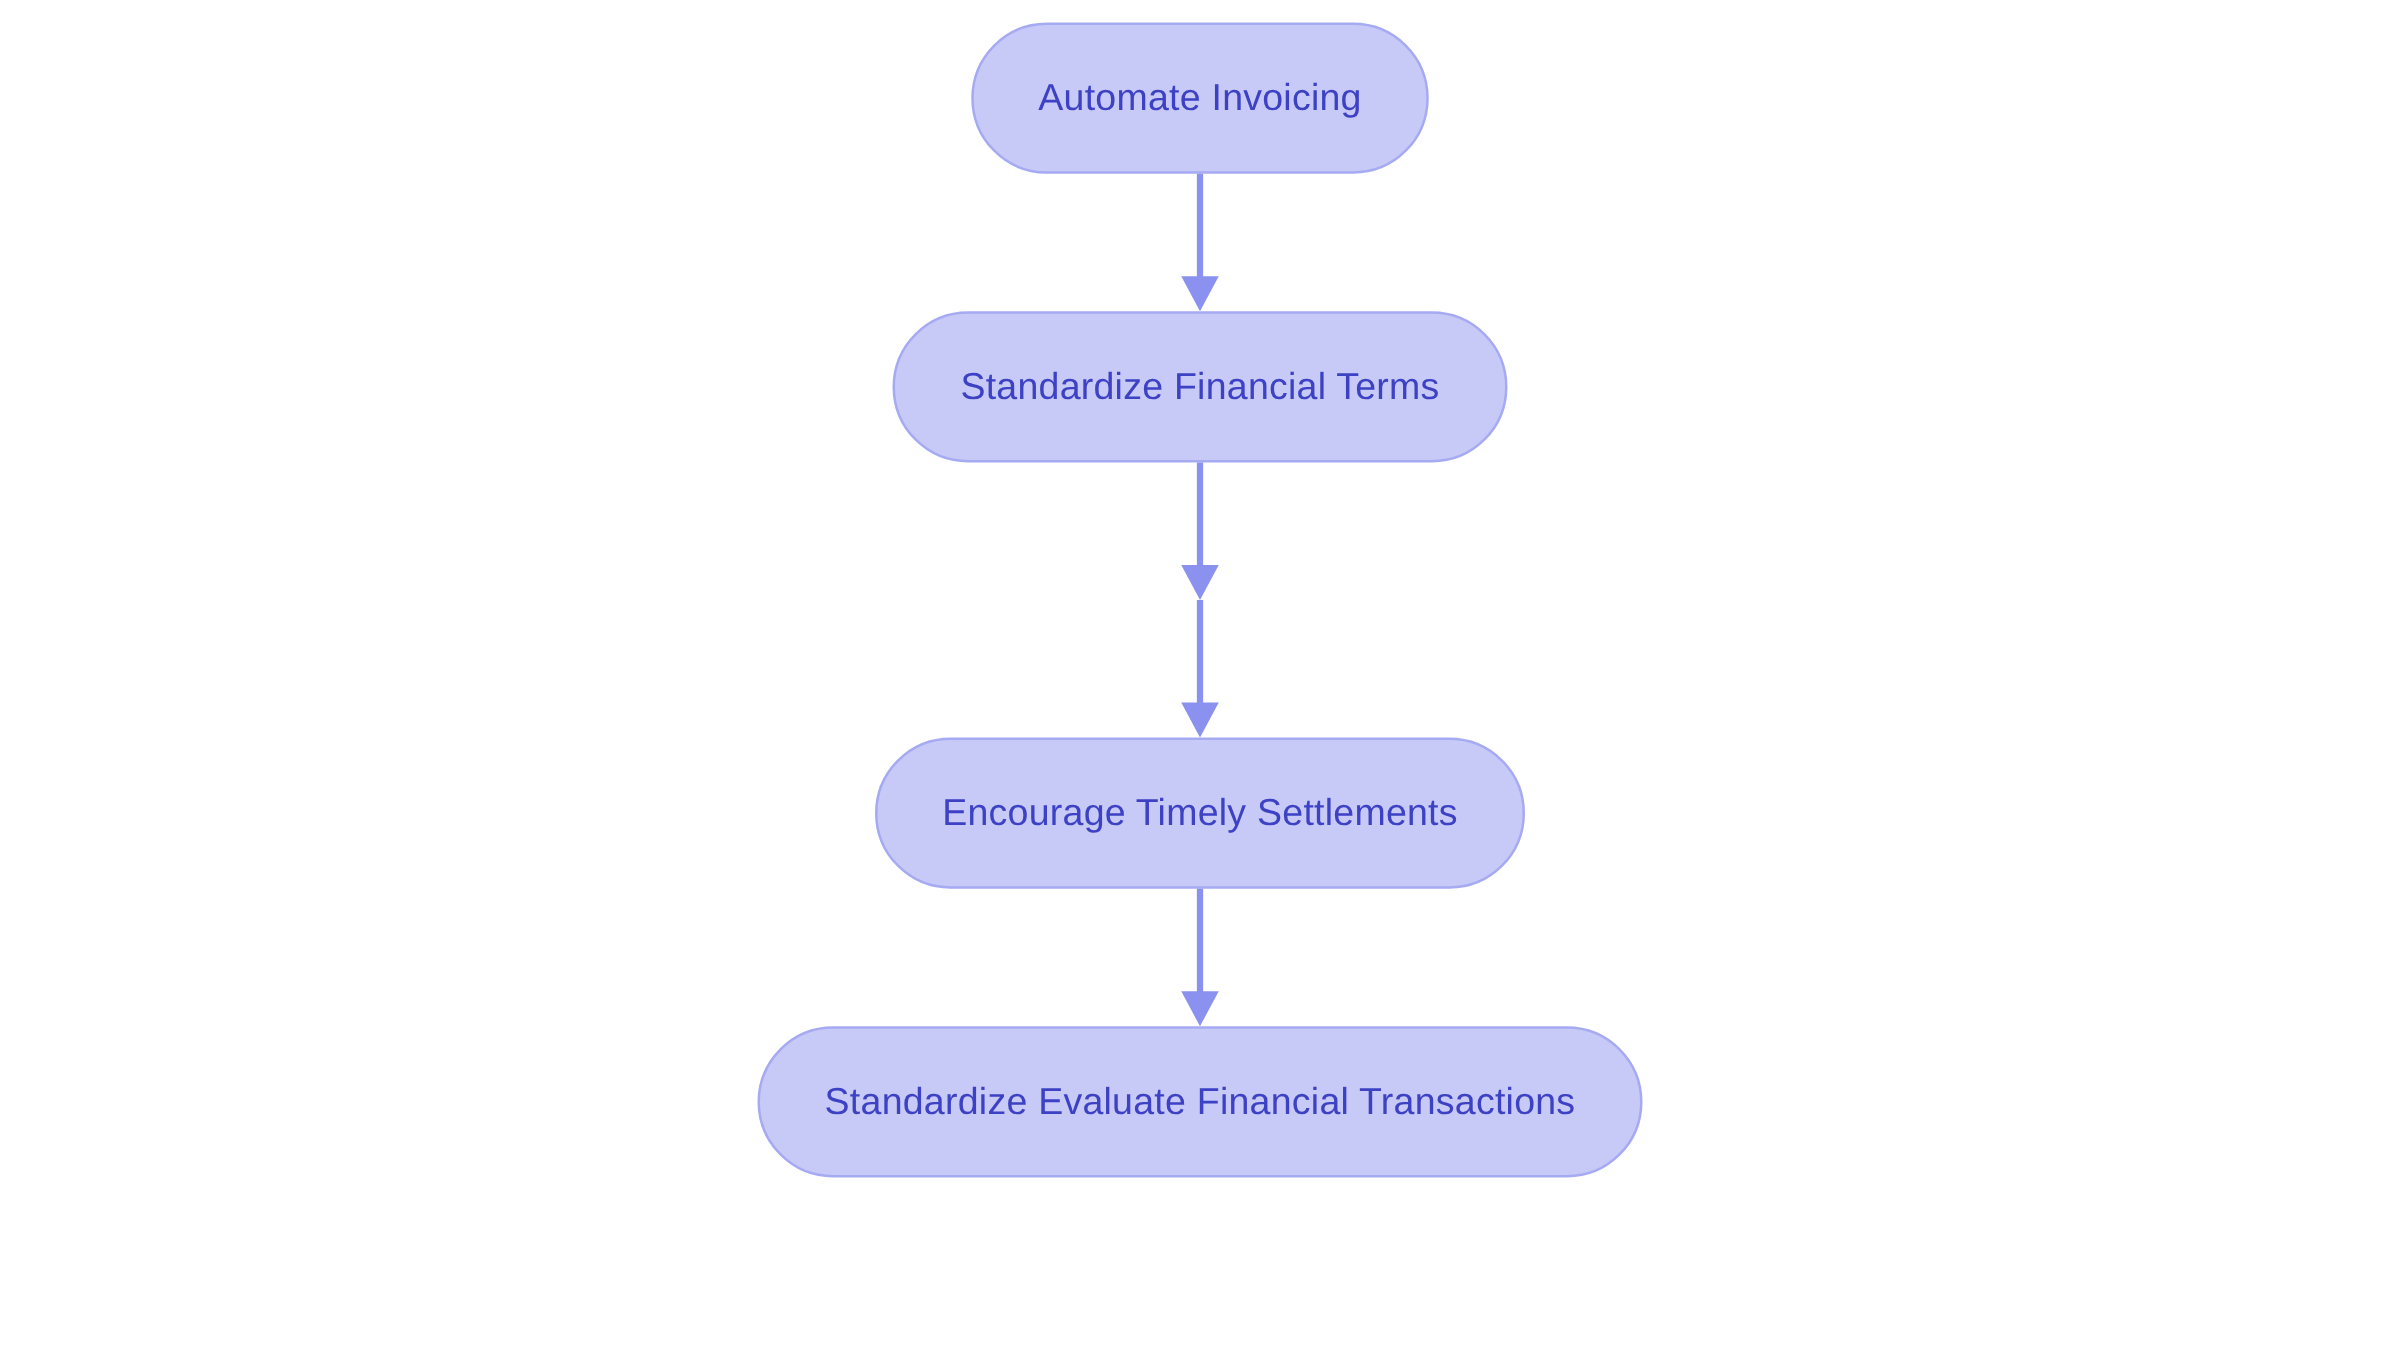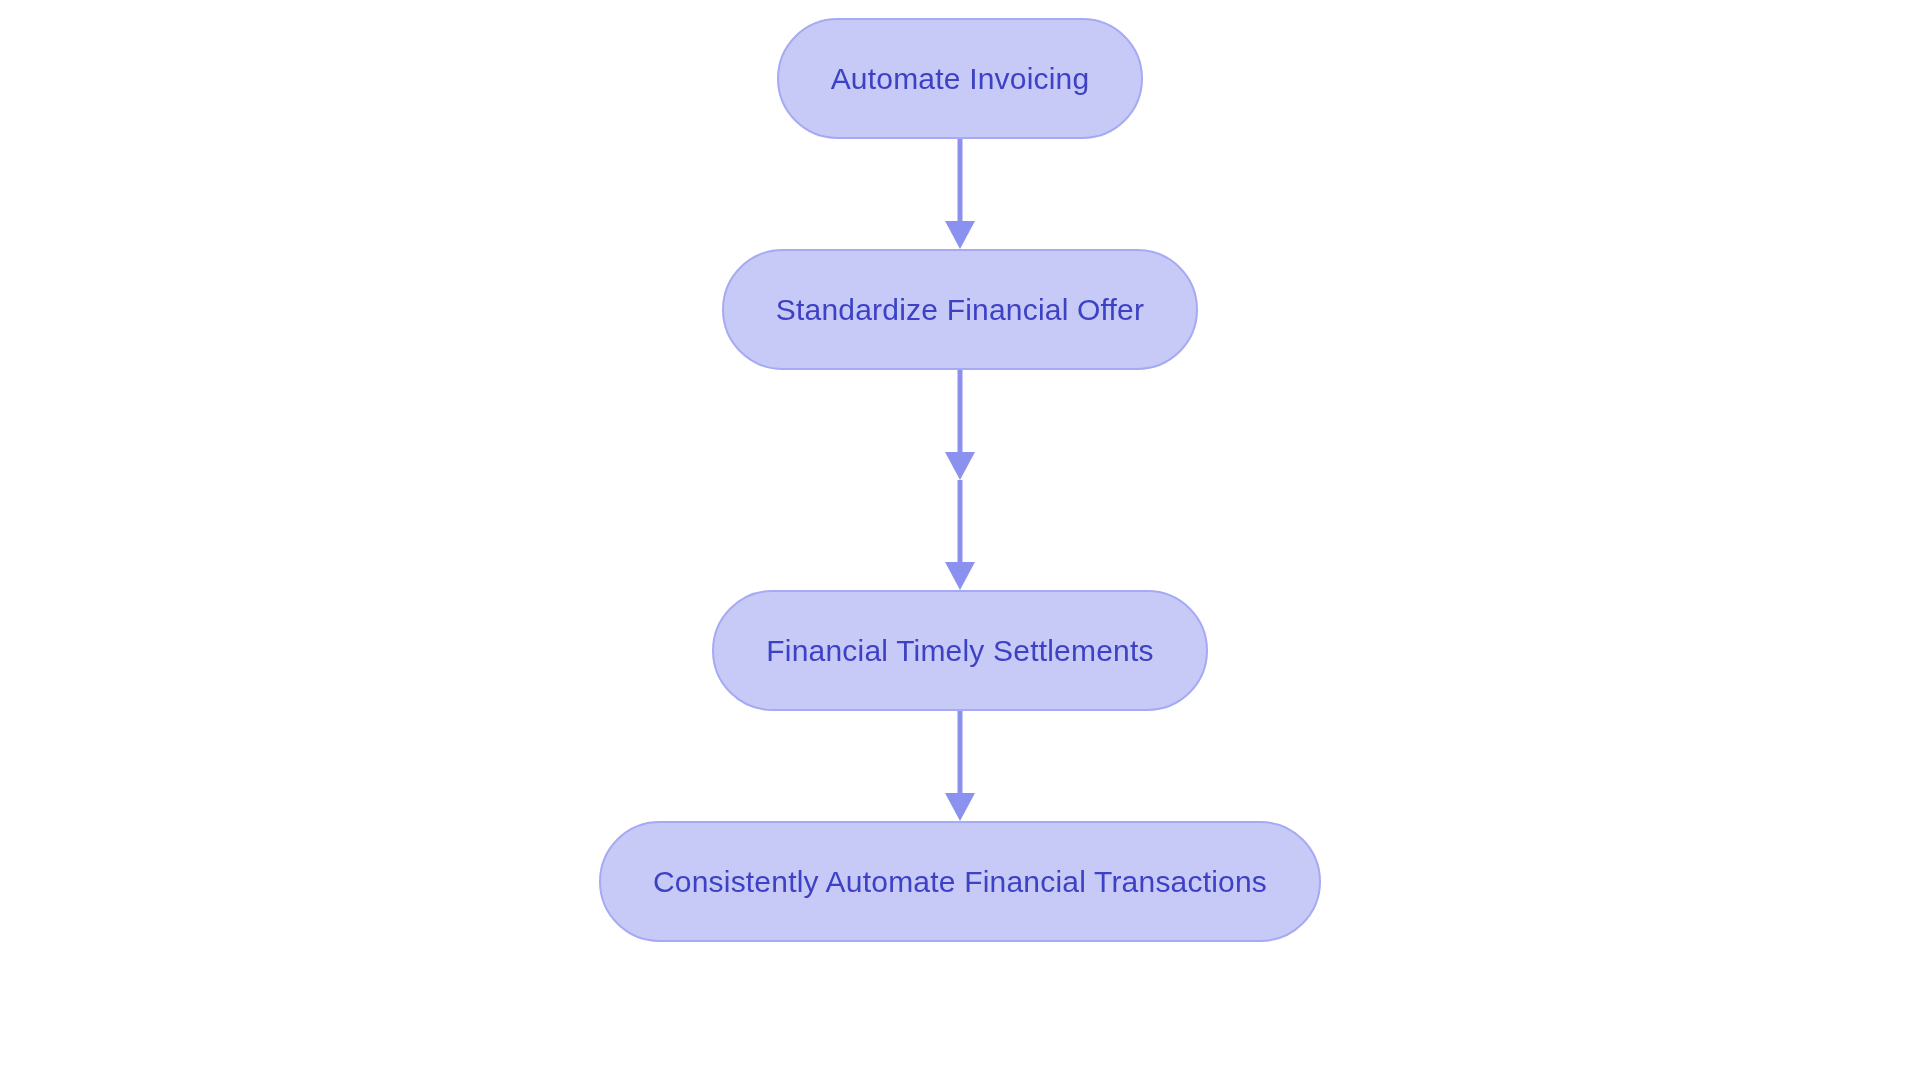--- a/index.html
+++ b/index.html
@@ -75,40 +75,40 @@
   <div class="node">
     <span>Automate Invoicing</span>
   </div>
 
   <div class="connector">
     <div class="line"></div>
     <div class="head"></div>
   </div>
 
   <div class="node">
-    <span>Standardize Financial Offer</span>
+    <span>Standardize Financial Terms</span>
   </div>
 
   <div class="connector">
     <div class="line"></div>
     <div class="head"></div>
   </div>
 
 
   <div class="connector">
     <div class="line"></div>
     <div class="head"></div>
   </div>
 
   <div class="node">
-    <span>Financial Timely Settlements</span>
+    <span>Encourage Timely Settlements</span>
   </div>
 
   <div class="connector">
     <div class="line"></div>
     <div class="head"></div>
   </div>
 
   <div class="node">
-    <span>Consistently Automate Financial Transactions</span>
+    <span>Standardize Evaluate Financial Transactions</span>
   </div>
 
 </div>
 
 </body></html>

